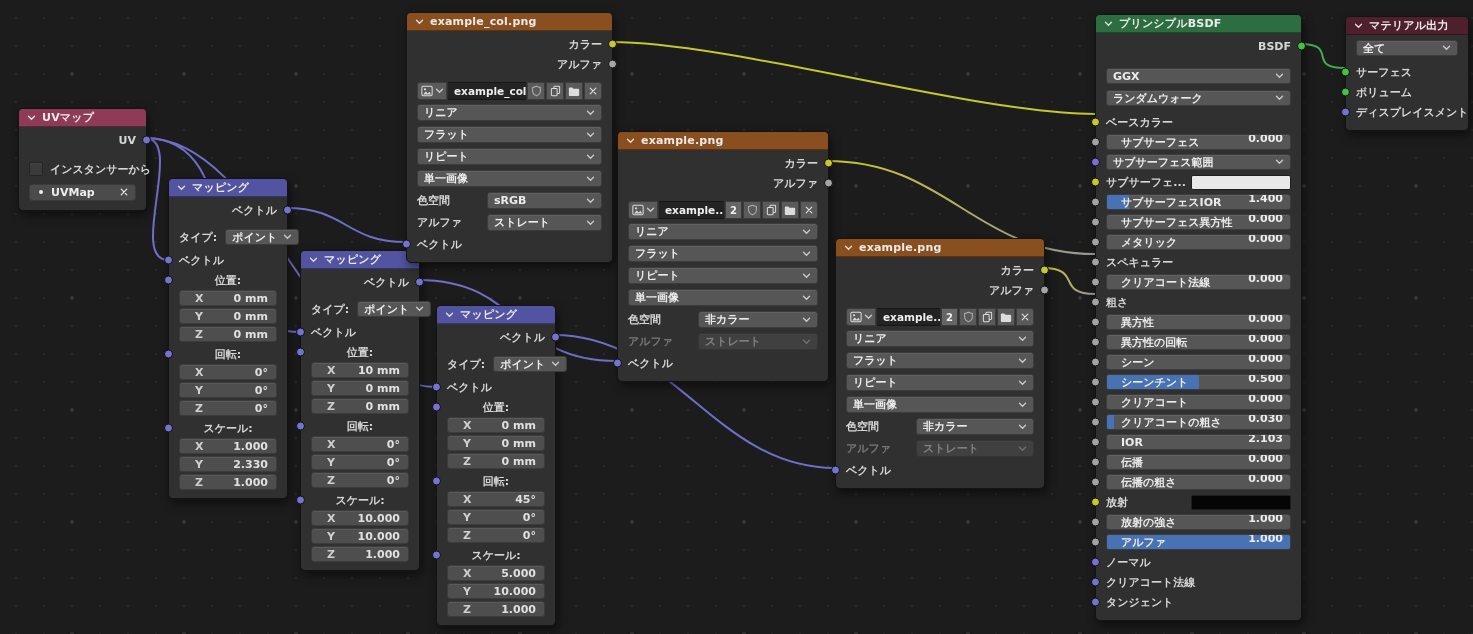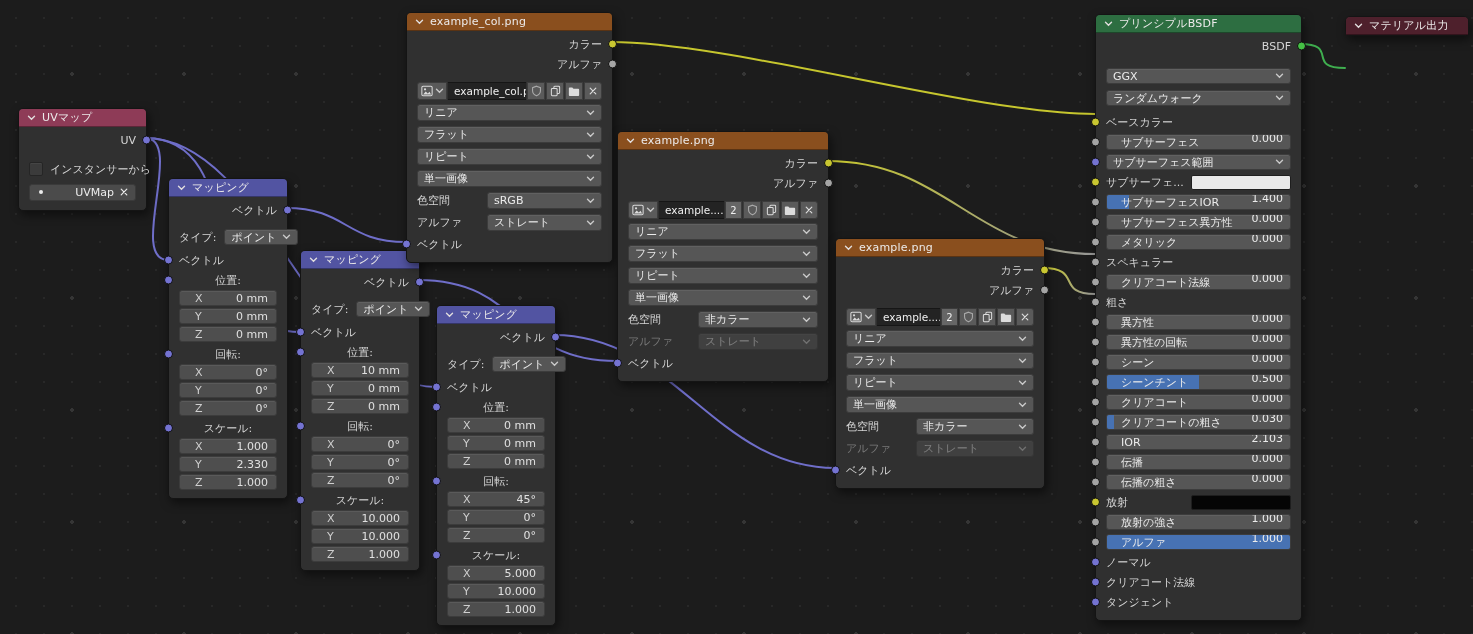--- a/index.html
+++ b/index.html
@@ -8,21 +8,21 @@
     position:relative;width:1473px;height:634px;overflow:hidden;
     background-color:#1c1c1c;
     background-image:
       radial-gradient(circle,#353535 1.7px,transparent 2px),
       radial-gradient(circle,#282828 1.2px,transparent 1.5px);
     background-size:112px 112px,28px 28px;
     background-position:16px 18px,2px 4px;
   }
   #wires{position:absolute;left:0;top:0;z-index:1;}
   .node{position:absolute;background:#303030;border:1px solid #141414;border-radius:5px;
-        box-shadow:2px 4px 10px rgba(0,0,0,.5);z-index:2;}
+        box-shadow:2px 4px 10px rgba(0,0,0,.5);z-index:2;font-weight:bold;}
   .hdr{height:17px;display:flex;align-items:center;gap:6px;padding:0 8px;
        border-radius:4px 4px 0 0;font-size:11px;color:#eceaea;letter-spacing:.2px;
        border-bottom:1px solid rgba(0,0,0,.35);white-space:nowrap;overflow:hidden;}
   .hdr .icon{display:flex;color:#e2dede;flex:0 0 auto;}
   .nbody{padding:5px 0 6px;position:relative;}
   .row{position:relative;display:flex;align-items:center;height:16px;margin-bottom:4px;
        padding:0 10px;font-size:11px;color:#d6d6d6;white-space:nowrap;}
   .row.out{justify-content:flex-end;align-items:center;}
   .row.vf{margin-bottom:2px;}
   .row.sub{margin-top:4px;margin-bottom:2px;justify-content:center;}
@@ -43,21 +43,21 @@
   .sliderw .lab{position:relative;margin-left:14px;flex:1;overflow:hidden;text-overflow:ellipsis;}
   .sliderw .val{position:relative;margin:0 7px 8px 4px;}
   .sock{position:absolute;width:9px;height:9px;border-radius:50%;border:1px solid #101010;
         top:50%;transform:translateY(-50%);z-index:4;box-sizing:border-box;}
   .sock.l{left:-5px;} .sock.r{right:-5px;}
   .swatch{width:98px;height:13px;border-radius:2px;border:1px solid #1e1e1e;margin-left:auto;}
   .cbox{width:12px;height:12px;background:#3b3b3b;border:1px solid #252525;border-radius:2px;
         margin-right:7px;flex:0 0 auto;box-shadow:inset 0 1px 0 rgba(255,255,255,.05);}
   .nfield{flex:1;background:#4b4b4b;border:1px solid #3a3a3a;border-radius:3px;height:17px;
           display:flex;align-items:center;padding:0 7px;gap:6px;color:#ececec;box-sizing:border-box;}
-  .nfield .val{flex:1;text-align:right;}
+  .nfield .val{flex:1;}
   .ibtn{background:#5a5a5a;border:1px solid #3c3c3c;height:100%;display:flex;align-items:center;
         justify-content:center;color:#dcdcdc;box-sizing:border-box;flex:0 0 auto;}
   .ibtn.first{border-radius:3px 0 0 3px;width:30px;gap:2px;}
   .ibtn.sm{width:18px;}
   .ibtn.last{border-radius:0 3px 3px 0;}
   .ibtn.dim{color:#a9a9a9;}
   .iname{flex:1;background:#232323;border-top:1px solid #161616;border-bottom:1px solid #161616;
          height:100%;display:flex;align-items:center;padding:0 6px;color:#eeeeee;
          font-size:10.5px;box-sizing:border-box;min-width:0;overflow:hidden;}
   .cntb{width:17px;background:#666666;border:1px solid #3c3c3c;height:100%;display:flex;
@@ -1035,14 +1035,39 @@
     </div>
     <div class="node" style="left: 1345px; top: 16px; width: 122px;">
       <div class="hdr" style="background: rgb(78, 32, 44);">
         <span class="icon chev">
           <svg width="9" height="6" viewBox="0 0 10 7">
             <path d="M1.5 1.5L5 5l3.5-3.5" fill="none" stroke="currentColor" stroke-width="1.6" stroke-linecap="round"></path>
           </svg>
         </span>
         <span>マテリアル出力</span>
       </div>
+      <div class="nbody">
+        <div class="row bsel">
+          <div class="widget selectw">
+            <span class="val">全て</span>
+            <span class="icon chev">
+              <svg width="9" height="6" viewBox="0 0 10 7">
+                <path d="M1.5 1.5L5 5l3.5-3.5" fill="none" stroke="currentColor" stroke-width="1.6" stroke-linecap="round"></path>
+              </svg>
+            </span>
+          </div>
+        </div>
+        <div class="gapr" style="height: 2px;"></div>
+        <div class="row">
+          <span class="sock l" style="background: rgb(69, 193, 69);"></span>
+          <span>サーフェス</span>
+        </div>
+        <div class="row">
+          <span class="sock l" style="background: rgb(69, 193, 69);"></span>
+          <span>ボリューム</span>
+        </div>
+        <div class="row">
+          <span class="sock l" style="background: rgb(116, 115, 210);"></span>
+          <span>ディスプレイスメント</span>
+        </div>
+      </div>
     </div>
   </div>
 
 </body></html>

